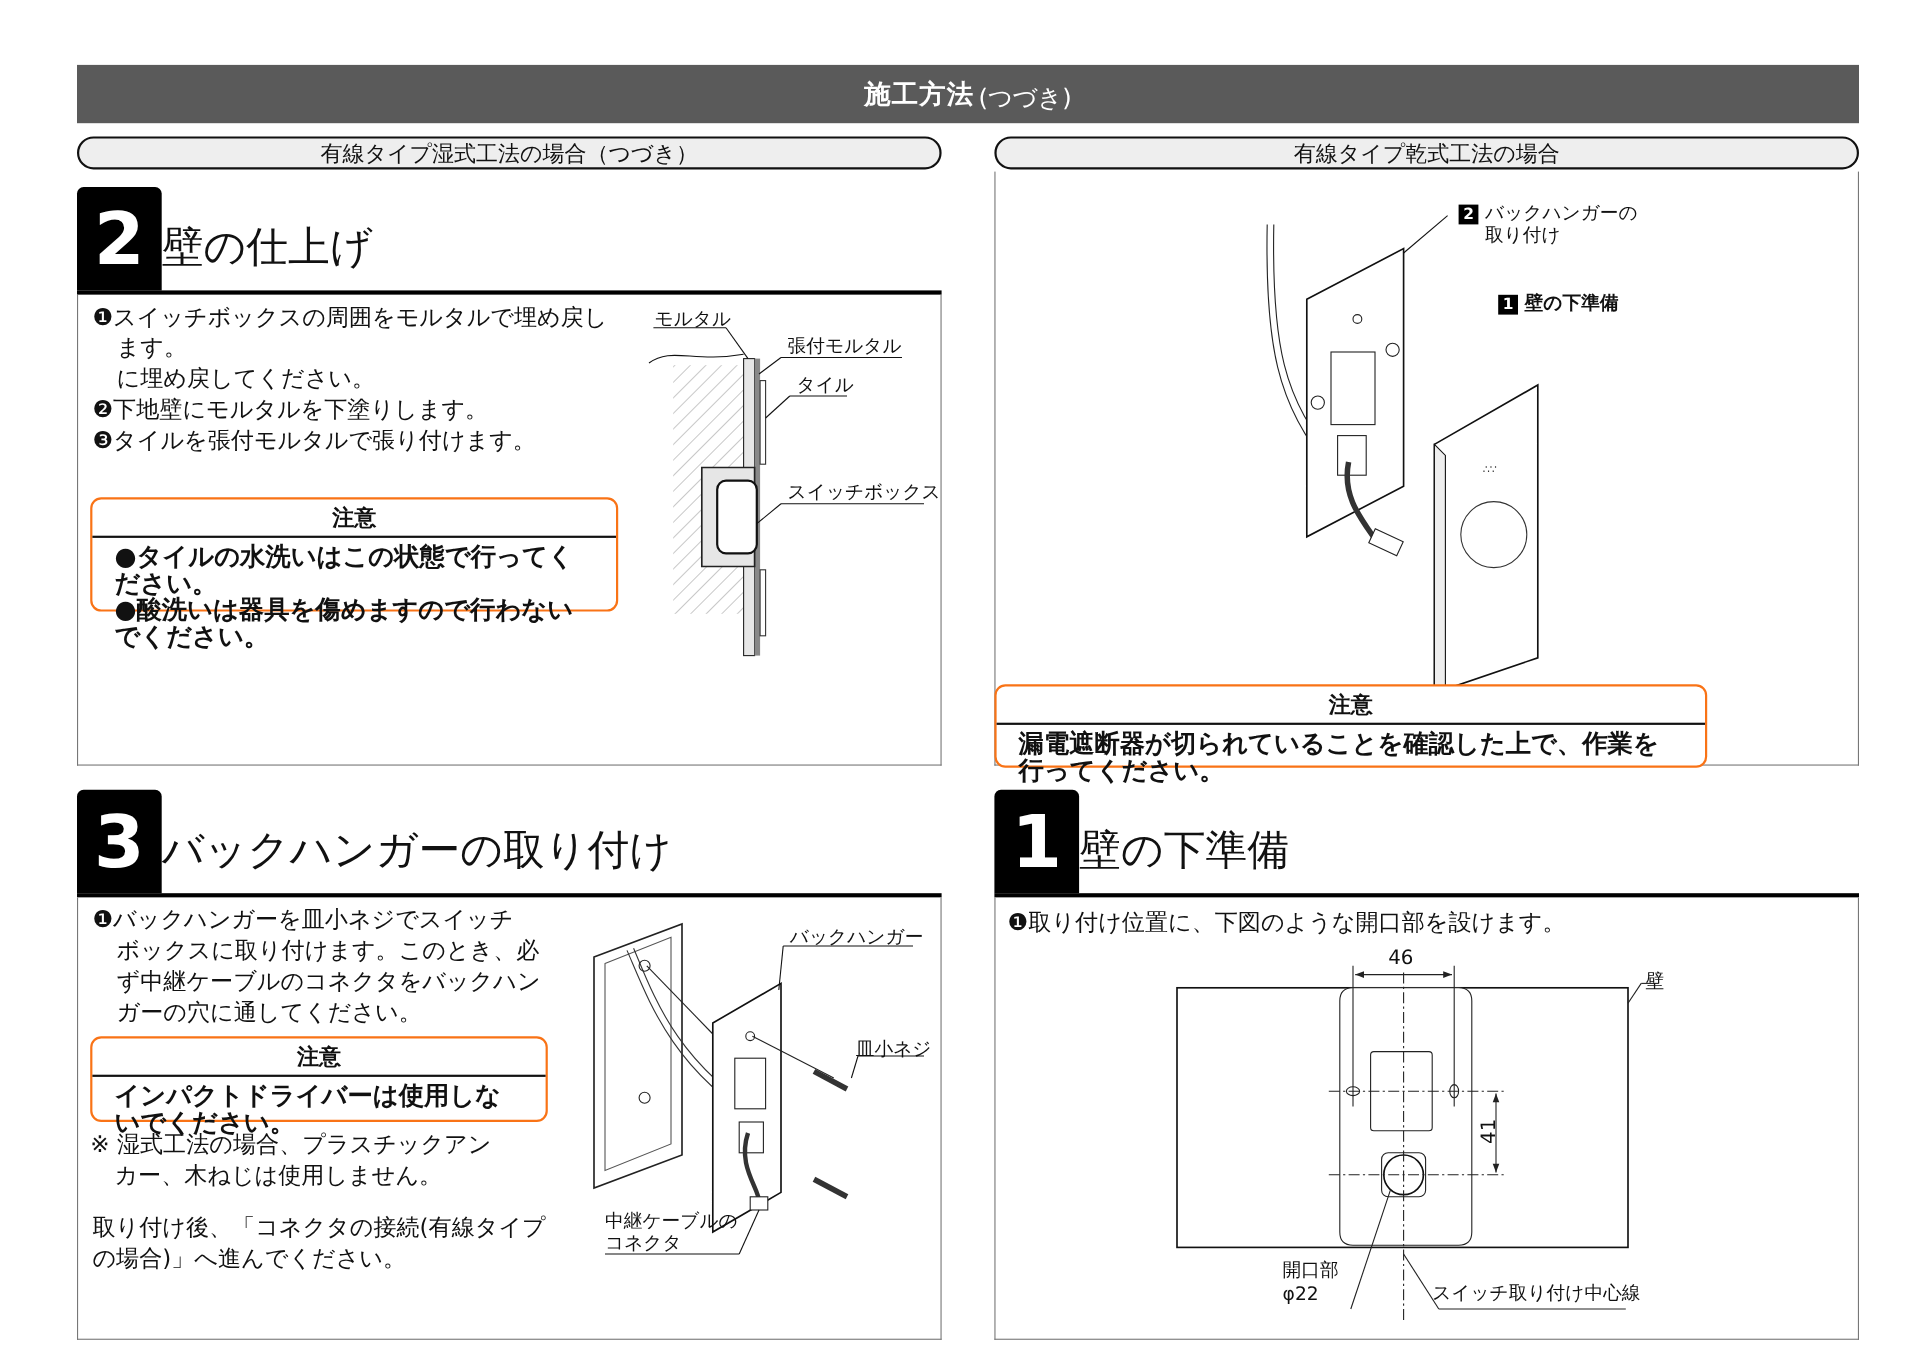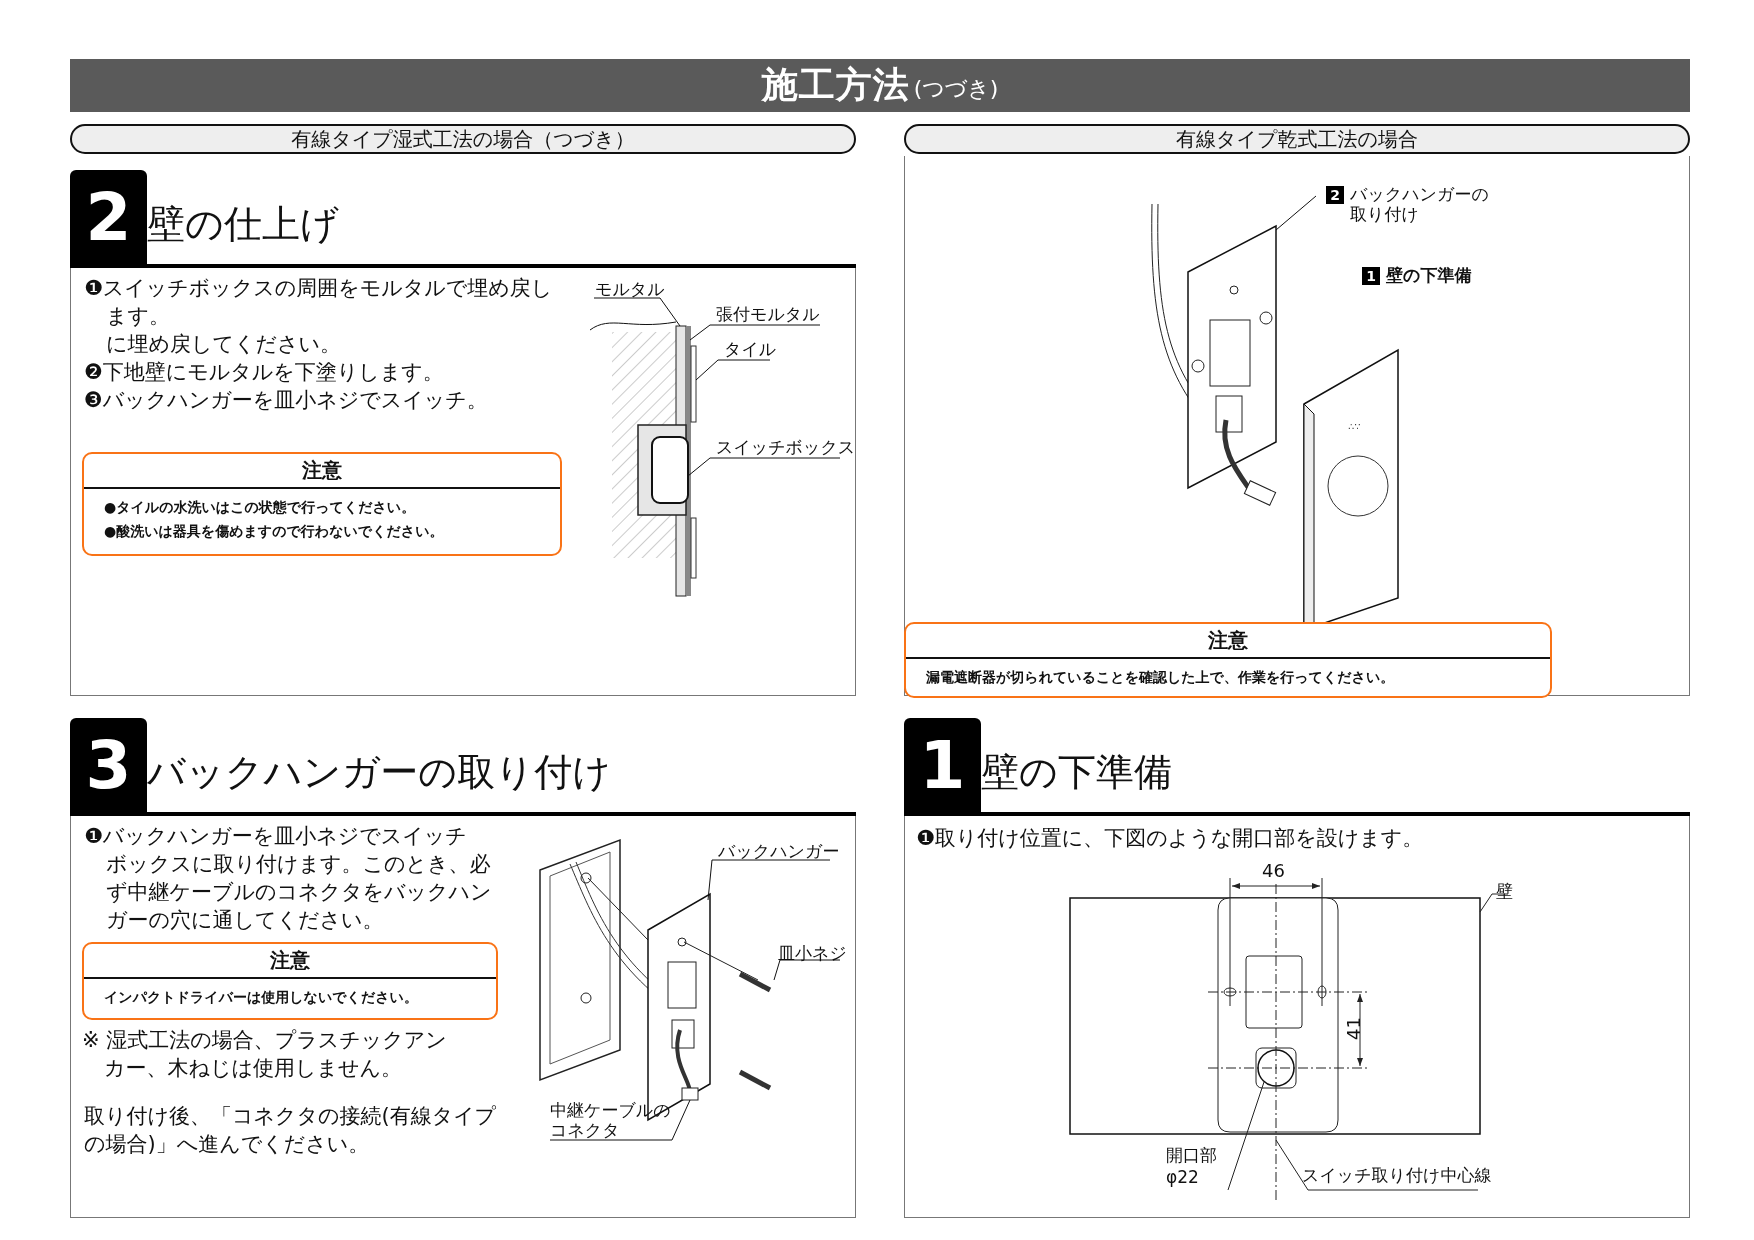--- a/index.html
+++ b/index.html
@@ -1,35 +1,35 @@
 <!DOCTYPE html>
 <html><head>
 <meta charset="utf-8">
 <style>
   html, body { margin:0; padding:0; background:#fff; }
   body { width:1754px; height:1240px; position:relative; overflow:hidden;
          font-family:"DejaVu Sans","Liberation Sans",sans-serif; color:#111; }
   .abs { position:absolute; }
   .page-header { left:70px; top:59px; width:1620px; height:53px; background:#5a5a5a;
      display:flex; align-items:center; justify-content:center; color:#fff; }
-  .page-header .main { font-size:36px; font-weight:bold; letter-spacing:1px;font-family:Liberation Serif, serif; }
+  .page-header .main { font-size:24px; font-weight:bold; letter-spacing:1px;font-family:Liberation Serif, serif; }
   .page-header .sub { font-size:22px; margin-left:4px; margin-top:6px; }
   .pill { height:30px; border:2px solid #111; border-radius:16px; background:#eeeeee;
      display:flex; align-items:center; justify-content:center; font-size:20px; box-sizing:border-box; }
   .panel { border:1.5px solid #777; border-top:none; box-sizing:border-box; background:#fff; }
   .step-head { display:flex; align-items:flex-end; }
   .step-num { width:77px; height:94px; background:#000; color:#fff; font-size:66px; font-weight:bold;
      display:flex; align-items:center; justify-content:center; border-radius:6px 6px 0 0; }
   .step-title { font-size:38px; padding-bottom:14px; flex:1; }
   .rule { height:4px; background:#000; }
   .body-text { font-size:21px; line-height:28px; }
   .indent { padding-left:22px; }
   .caution { border:2px solid #f97316; border-radius:10px; box-sizing:border-box; background:#fff; }
   .caution .ctitle { text-align:center; font-size:20px; font-weight:bold; border-bottom:2px solid #111; padding:3px 0; }
-  .caution .cbody { font-size:14px; font-weight:bold; padding:6px 20px; line-height:24px; }
+  .caution .cbody { font-size:23px; font-weight:bold; padding:6px 20px; line-height:24px; }
   .label { font-size:17px; white-space:nowrap; }
   .small-badge { display:inline-block; background:#000; color:#fff; font-size:14px; font-weight:bold;
      width:18px; height:18px; text-align:center; line-height:18px; margin-right:6px; }
   svg { position:absolute; overflow:visible; }
 </style>
 </head>
 <body>
 
 <div class="abs page-header">
   <span class="main">施工方法</span>
@@ -55,21 +55,21 @@
 <div class="abs body-text" style="left:84px; top:274px; width:500px;">
   <div>
     <span>❶</span><span>スイッチボックスの周囲をモルタルで埋め戻し</span>
   </div>
   <div class="indent">ます。</div>
   <div class="indent">に埋め戻してください。</div>
   <div>
     <span>❷</span><span>下地壁にモルタルを下塗りします。</span>
   </div>
   <div>
-    <span>❸</span><span>バックハンガーを皿小ネジでスイッチ。</span>
+    <span>❸</span><span>タイルを張付モルタルで張り付けます。</span>
   </div>
 </div>
 
 <div class="abs caution" style="left:82px; top:452px; width:480px; height:104px;">
   <div class="ctitle">注意</div>
   <div class="cbody">
     <div>●タイルの水洗いはこの状態で行ってください。</div>
     <div>●酸洗いは器具を傷めますので行わないでください。</div>
   </div>
 </div>

